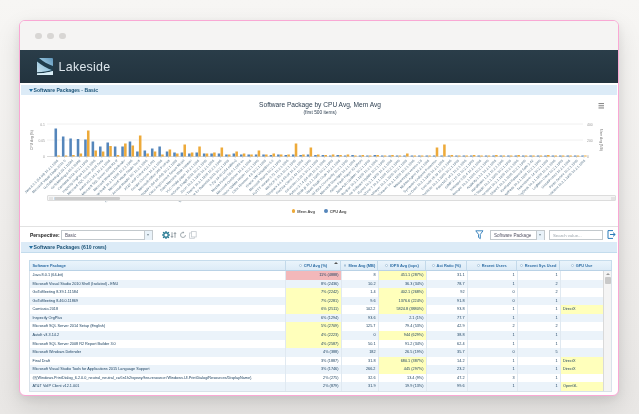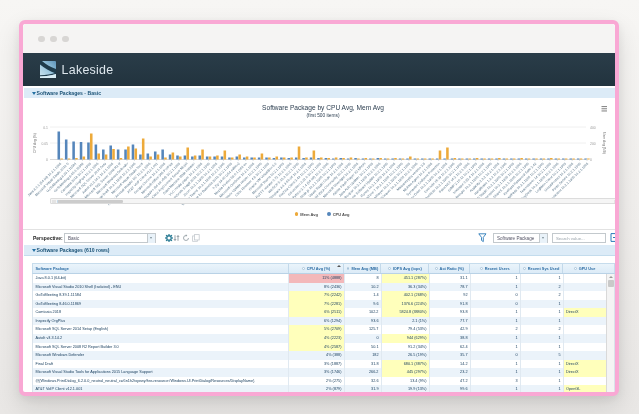--- a/index.html
+++ b/index.html
@@ -1,17 +1,17 @@
 <!DOCTYPE html>
 <html><head><meta charset="utf-8">
 <style>
 *{margin:0;padding:0;box-sizing:border-box;}
 html,body{width:639px;height:414px;overflow:hidden;}
 body{font-family:"Liberation Sans",sans-serif;background:linear-gradient(180deg,#f7f6f4 0%,#f0eeec 55%,#e9e7e5 100%);position:relative;}
-.win{position:absolute;left:19px;top:20px;width:600px;height:376px;background:#fff;border:4px solid #f9a8d4;border-radius:6px;box-shadow:0 10px 24px rgba(0,0,0,.12),0 3px 8px rgba(0,0,0,.06);overflow:hidden;}
+.win{position:absolute;left:19px;top:20px;width:600px;height:376px;background:#fff;border:1px solid #f9a8d4;border-radius:6px;box-shadow:0 10px 24px rgba(0,0,0,.12),0 3px 8px rgba(0,0,0,.06);overflow:hidden;}
 .titlebar{position:absolute;left:0;top:-1px;width:100%;height:30px;background:#f5f4f3;border-radius:5px 5px 0 0;}
 .dot{position:absolute;top:12.5px;width:6.5px;height:6.5px;border-radius:50%;background:#d8d6d4;}
 .apph{position:absolute;left:-1px;top:29px;width:600px!important;width:100%;height:33px;background:linear-gradient(180deg,#2a3d49,#22333e);}
 .logo{position:absolute;left:17.5px;top:8px;}
 .lktxt{position:absolute;left:39.5px;top:9.5px;font-size:12.4px;color:#dde6ec;letter-spacing:.3px;}
 .secbar{position:absolute;left:1px;width:596px;height:11px;background:#dcebf7;border-bottom:1px solid #c3dced;color:#1a5276;font-size:5.1px;font-weight:bold;line-height:10.5px;}
 .secbar .cv{position:absolute;left:7.5px;top:4px;width:0;height:0;border-left:2.4px solid transparent;border-right:2.4px solid transparent;border-top:3px solid #2471a3;}
 .secbar .t{position:absolute;left:12.5px;top:0;}
 .sec1{top:63.5px;}
 .sec2{top:221px;}

